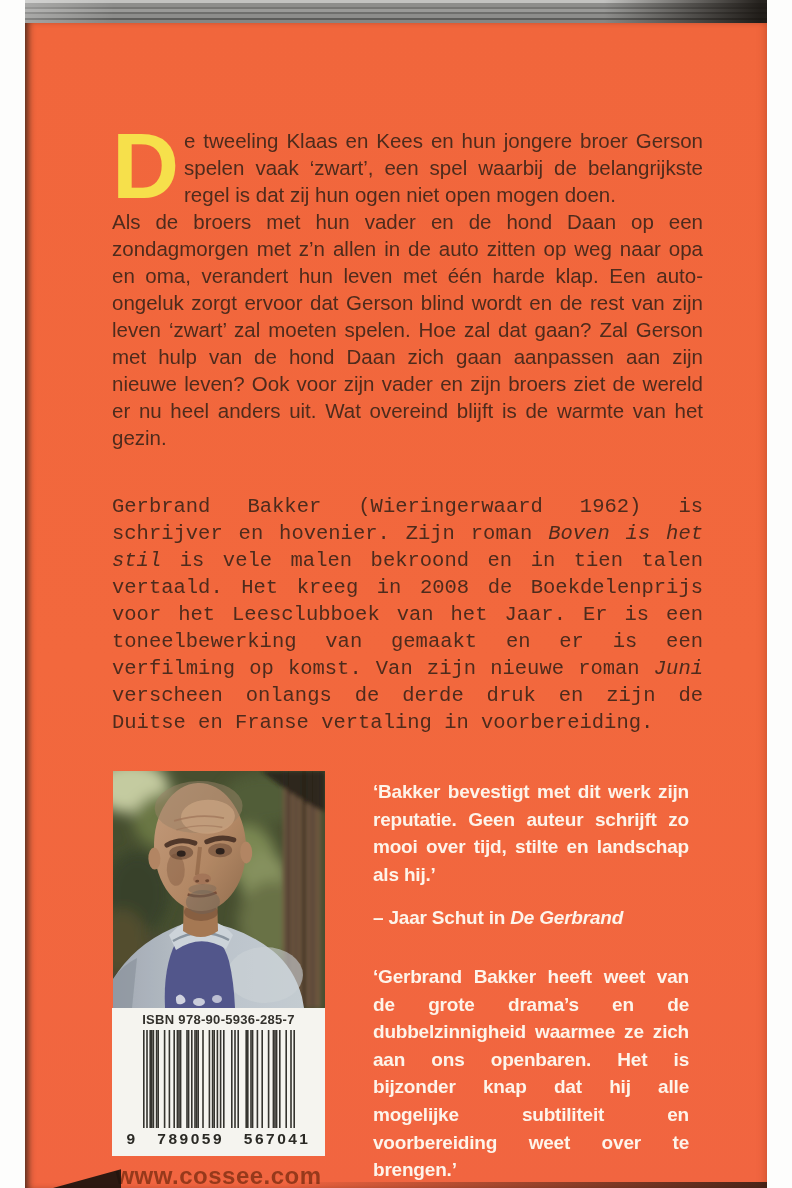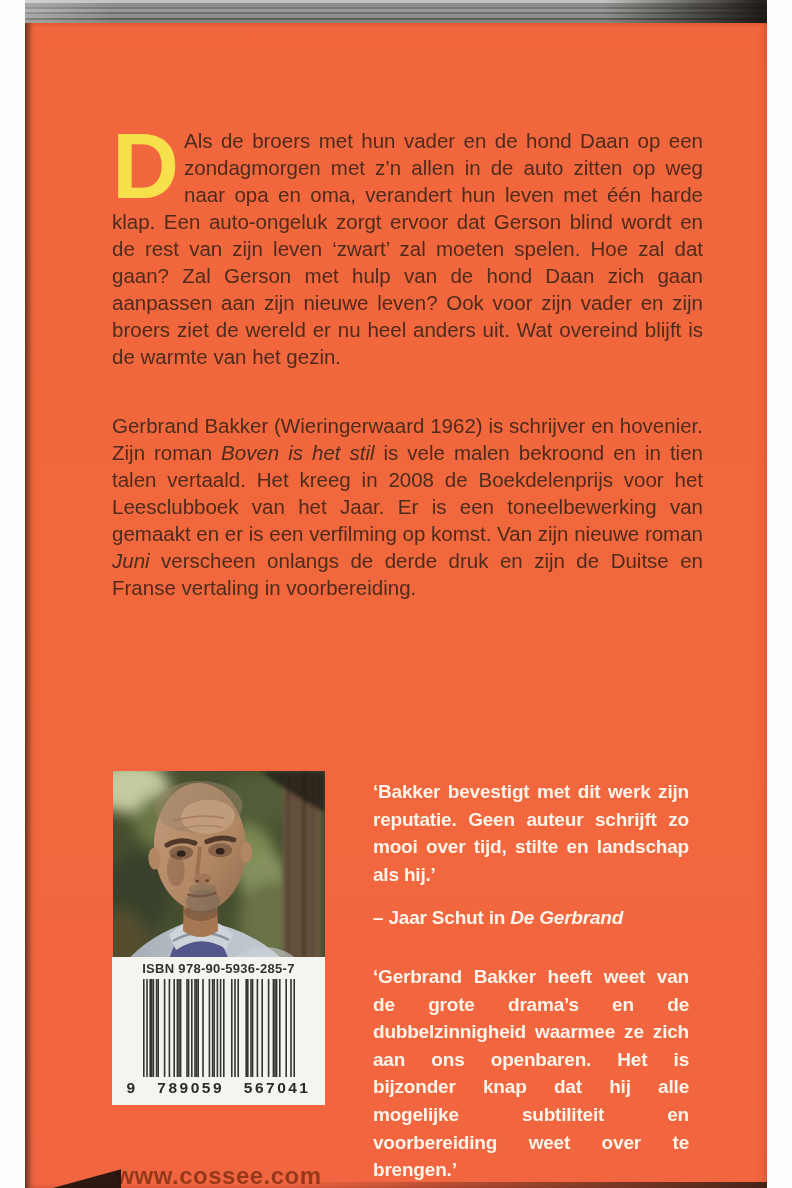--- a/index.html
+++ b/index.html
@@ -41,36 +41,36 @@
     position:absolute;left:87px;top:104px;width:591px;
     color:#4e2b1c;font-size:20.5px;line-height:27px;
     text-align:justify;
   }
   .text-main p{margin:0;}
   .dropcap{
     float:left;width:72px;height:79px;
     font-size:93px;line-height:79px;font-weight:bold;
     color:#f6e04b;
   }
-  .bio{margin-top:42px !important;}
+  .bio{margin-top:42px !important;font-family:Liberation Mono, monospace;}
   .quotes{
     position:absolute;left:332px;top:739px;width:348px;
     color:#fdf4ea;font-weight:bold;font-size:19px;line-height:27.6px;
     letter-spacing:-0.2px;text-align:justify;
   }
   .quotes p{margin:16px;}
   .quote2{margin-top:31px !important;}
   
   .photo{
     position:absolute;left:88px;top:748px;width:212px;height:237px;overflow:hidden;
   }
   .photo svg{display:block;width:100%;height:100%;}
   
   .isbn-box{
-    position:absolute;left:87px;top:934px;width:213px;height:148px;
+    position:absolute;left:87px;top:985px;width:213px;height:148px;
     background:#f5f4ef;box-sizing:border-box;padding-top:4px;
   }
   .isbn-label{
     text-align:center;font-size:13px;font-weight:bold;color:#34322d;
     letter-spacing:.3px;line-height:16px;
   }
   .barcode-bars{display:block;width:152px;height:98px;margin:2px auto 0 auto;}
   .barcode-bars svg{display:block;width:152px;height:98px;}
   .barcode-digits{
     display:flex;justify-content:space-between;align-items:baseline;
@@ -85,21 +85,21 @@
 </style>
 </head>
 <body>
 
 <div class="book">
   <div class="top-edge"></div>
 
   <div class="cover">
 
     <div class="text-main">
-      <p><span class="dropcap">D</span></p>
+      <p><span class="dropcap">D</span><span>e tweeling Klaas en Kees en hun jongere broer Gerson spelen vaak ‘zwart’, een spel waarbij de belangrijkste regel is dat zij hun ogen niet open mogen doen.</span></p>
       <p>Als de broers met hun vader en de hond Daan op een zondagmorgen met z’n allen in de auto zitten op weg naar opa en oma, verandert hun leven met één harde klap. Een auto-ongeluk zorgt ervoor dat Gerson blind wordt en de rest van zijn leven ‘zwart’ zal moeten spelen. Hoe zal dat gaan? Zal Gerson met hulp van de hond Daan zich gaan aanpassen aan zijn nieuwe leven? Ook voor zijn vader en zijn broers ziet de wereld er nu heel anders uit. Wat overeind blijft is de warmte van het gezin.</p>
       <p class="bio"><span>Gerbrand Bakker (Wieringerwaard 1962) is schrijver en hovenier. Zijn roman </span><i>Boven is het stil</i><span> is vele malen bekroond en in tien talen vertaald. Het kreeg in 2008 de Boekdelenprijs voor het Leesclubboek van het Jaar. Er is een toneelbewerking van gemaakt en er is een verfilming op komst. Van zijn nieuwe roman </span><i>Juni</i><span> verscheen onlangs de derde druk en zijn de Duitse en Franse vertaling in voorbereiding.</span></p>
     </div>
 
     <div class="photo">
       <svg viewBox="0 0 212 237" preserveAspectRatio="none" aria-hidden="true">
         <defs>
           <filter id="b6" x="-30%" y="-30%" width="160%" height="160%">
               <feGaussianBlur stdDeviation="7"></feGaussianBlur>
             </filter>

